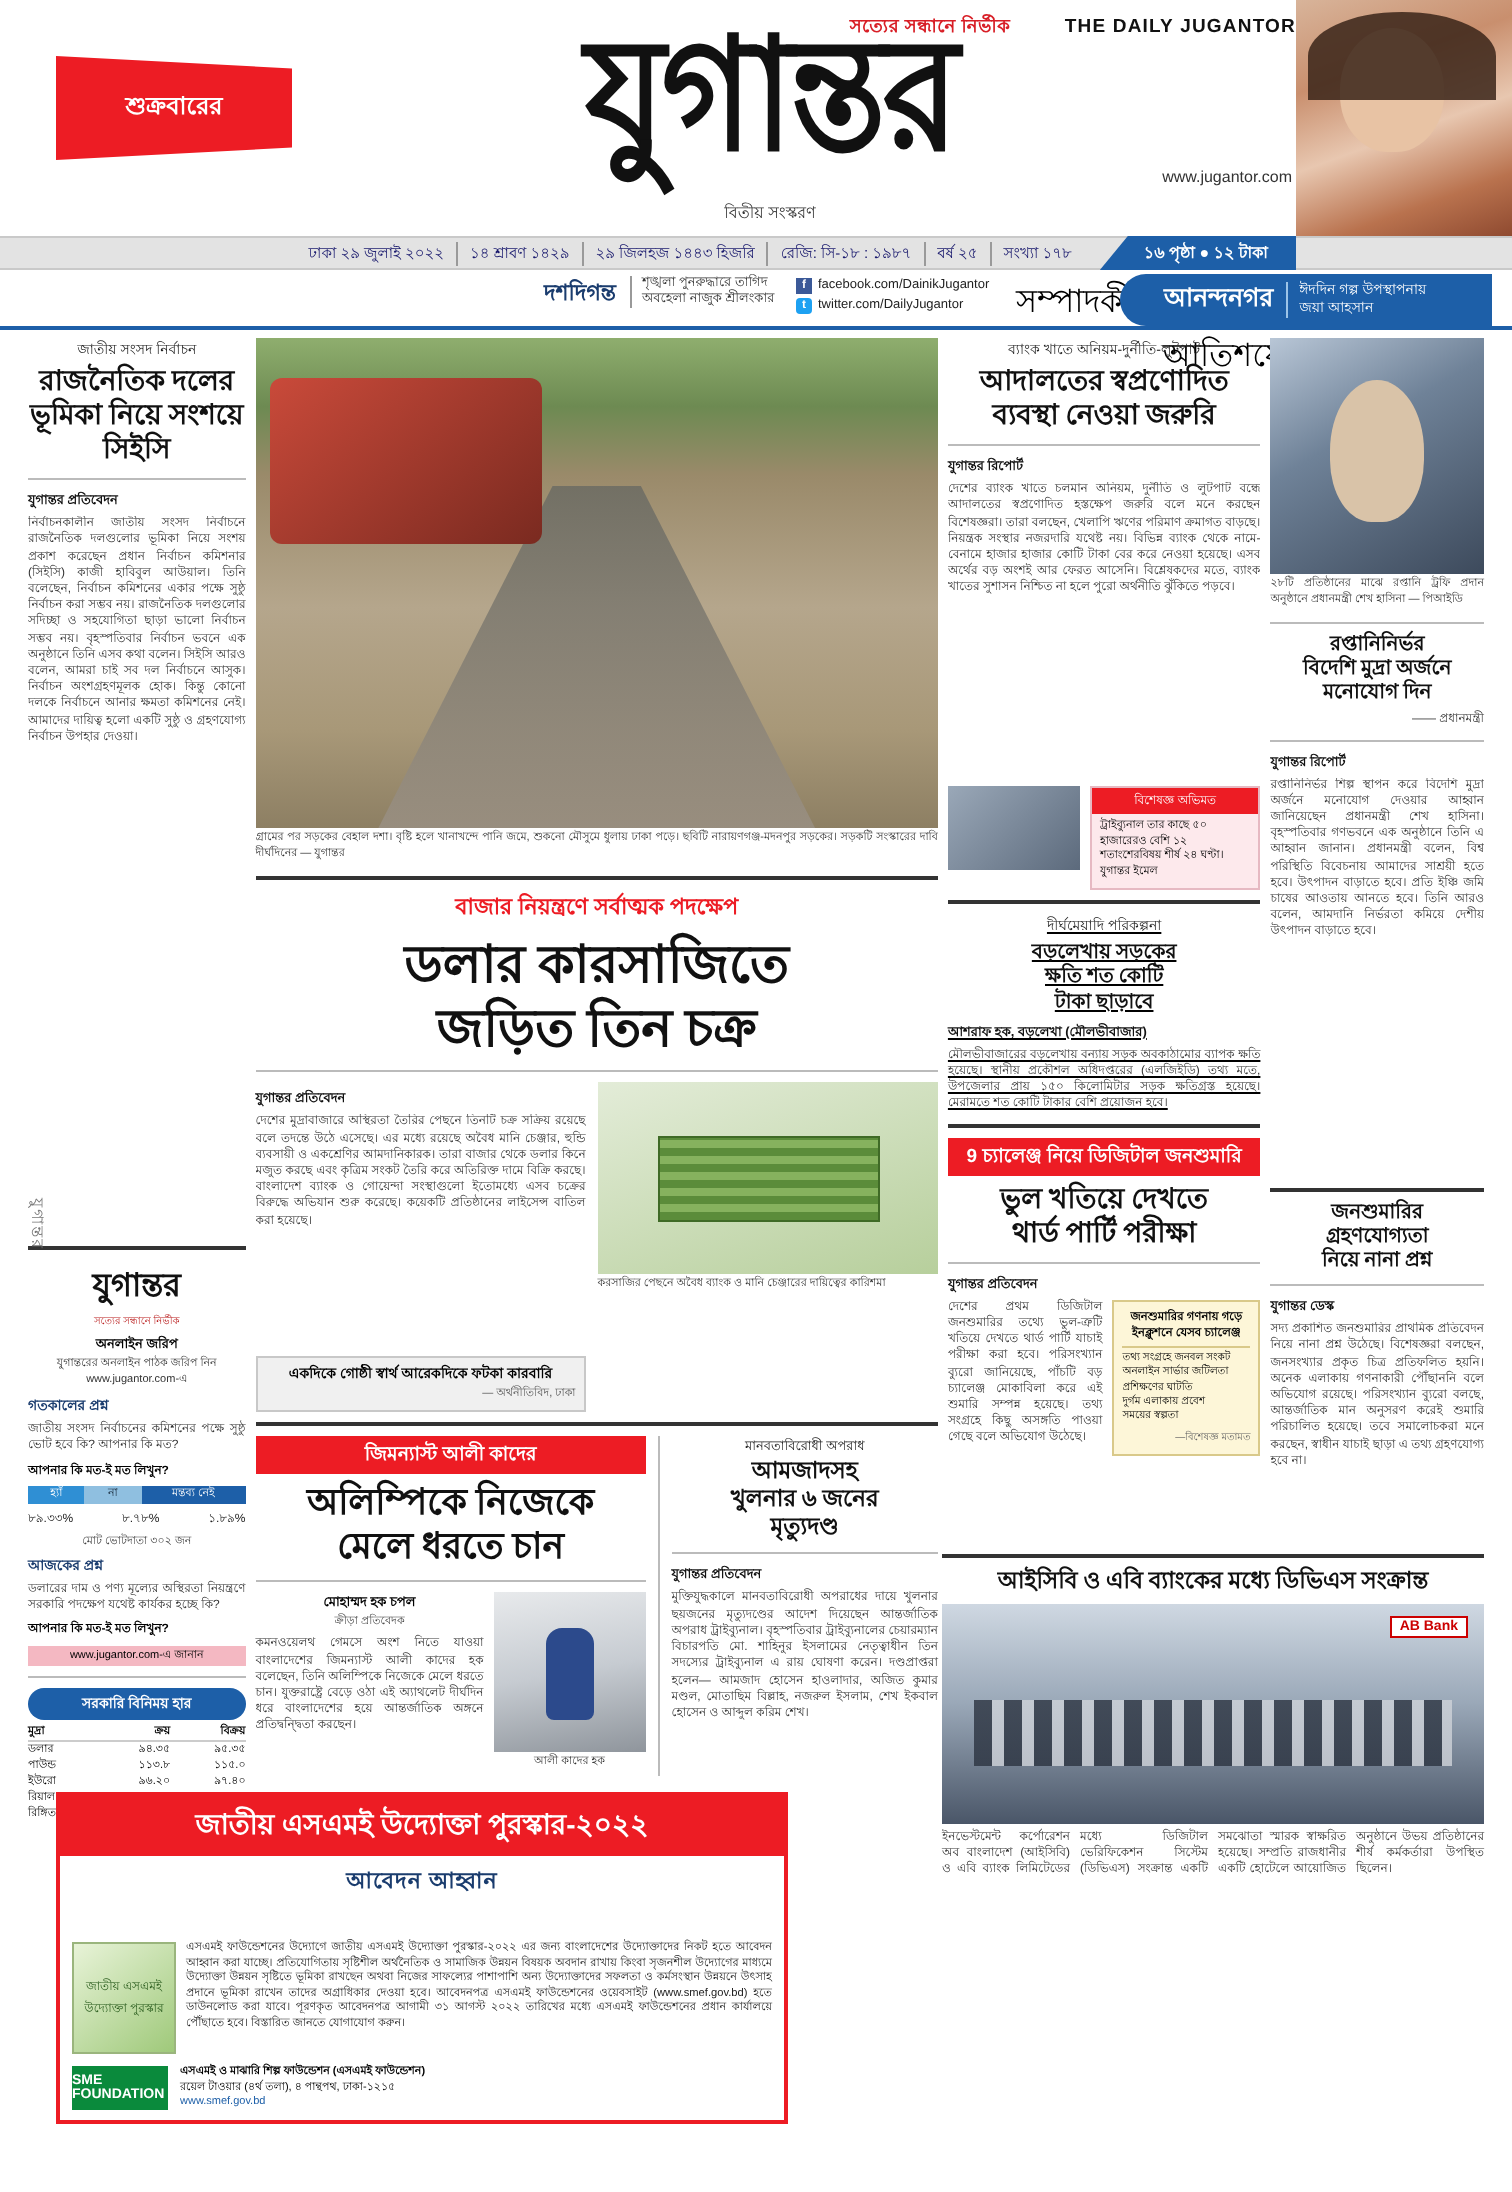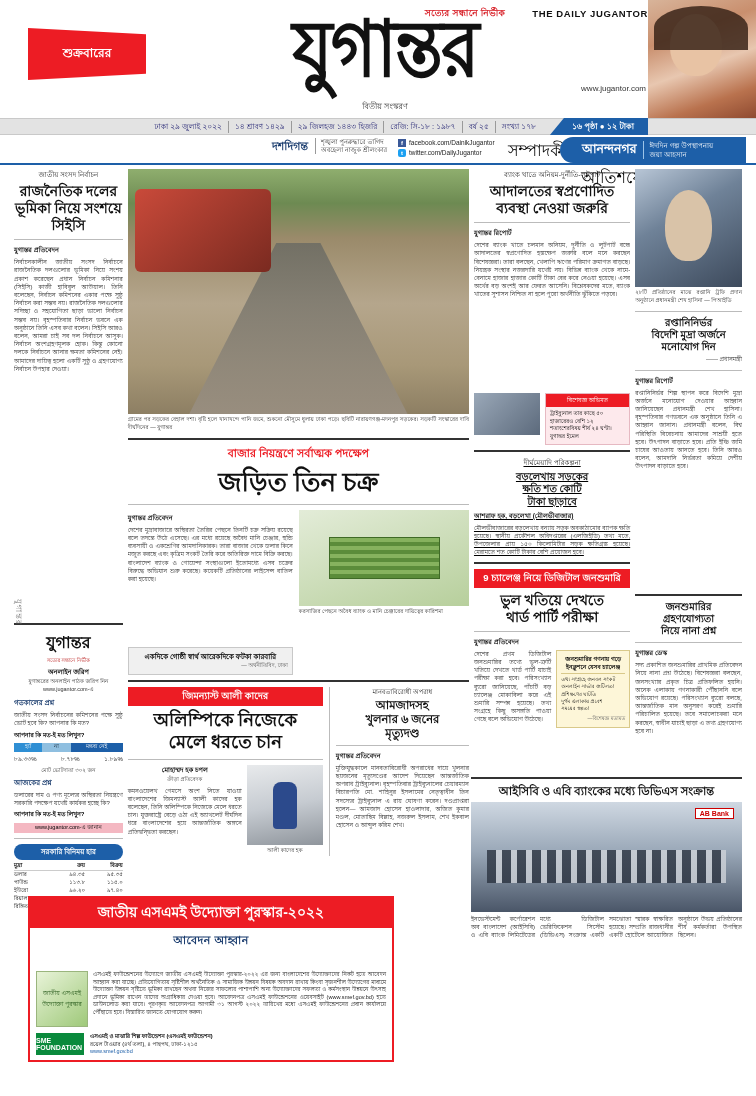--- a/index.html
+++ b/index.html
@@ -330,20 +330,21 @@
     </div>
 
     <div class="col c2">
       <div class="photo road" style="height:245px;"></div>
       <div class="caption">গ্রামের পর সড়কের বেহাল দশা। বৃষ্টি হলে খানাখন্দে পানি জমে, শুকনো মৌসুমে ধুলায় ঢাকা পড়ে। ছবিটি নারায়ণগঞ্জ-মদনপুর সড়কের। সড়কটি সংস্কারের দাবি দীর্ঘদিনের — যুগান্তর</div>
       <div class="rule-thick"></div>
 
       <div style="display:flex;gap:6px;">
         <div style="flex:1;">
           <div class="redkick">বাজার নিয়ন্ত্রণে সর্বাত্মক পদক্ষেপ</div>
+          <div class="hl hl-xl">ডলার কারসাজিতে</div>
           <div class="hl hl-xl">জড়িত তিন চক্র</div>
         </div>
       </div>
       <div class="rule"></div>
 
       <div style="display:flex;gap:6px;">
         <div style="width:165px;">
           <div class="byline">যুগান্তর প্রতিবেদন</div>
           <div class="body-txt" style="height:118px;overflow:hidden;">দেশের মুদ্রাবাজারে অস্থিরতা তৈরির পেছনে তিনটি চক্র সক্রিয় রয়েছে বলে তদন্তে উঠে এসেছে। এর মধ্যে রয়েছে অবৈধ মানি চেঞ্জার, হুন্ডি ব্যবসায়ী ও একশ্রেণির আমদানিকারক। তারা বাজার থেকে ডলার কিনে মজুত করছে এবং কৃত্রিম সংকট তৈরি করে অতিরিক্ত দামে বিক্রি করছে। বাংলাদেশ ব্যাংক ও গোয়েন্দা সংস্থাগুলো ইতোমধ্যে এসব চক্রের বিরুদ্ধে অভিযান শুরু করেছে। কয়েকটি প্রতিষ্ঠানের লাইসেন্স বাতিল করা হয়েছে।</div>
           <div class="box-grey" style="margin-top:3px;">

